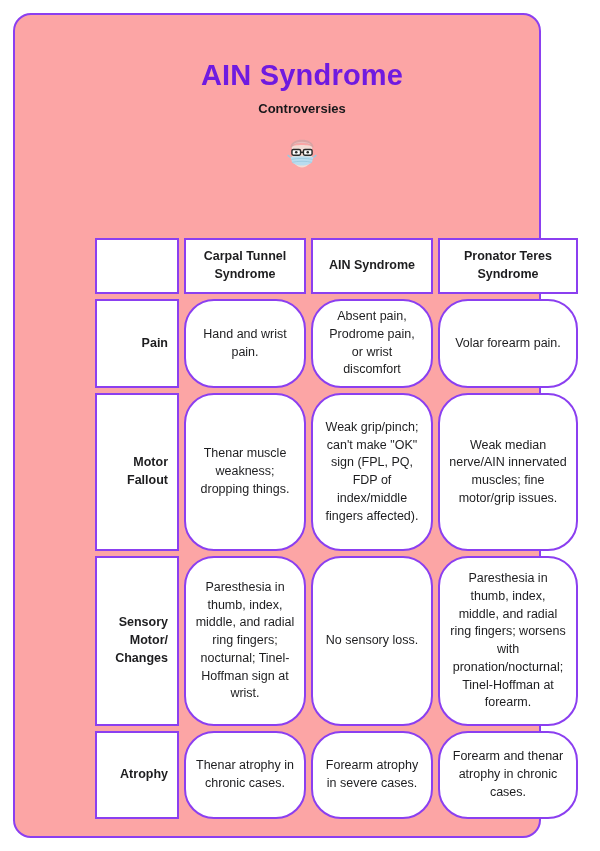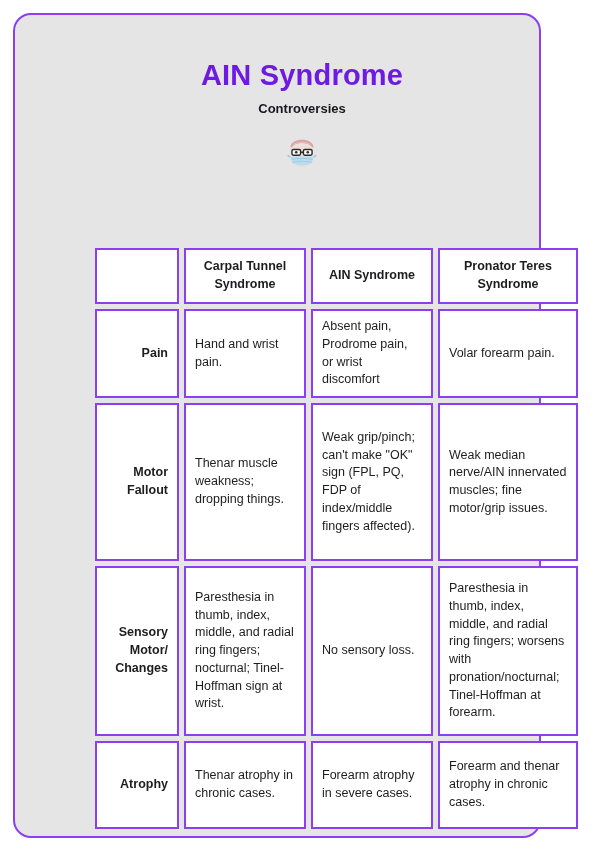--- a/index.html
+++ b/index.html
@@ -16,21 +16,21 @@
 
   #page-frame {
     position: absolute;
     left: 13px;
     top: 13px;
     width: 528px;
     height: 825px;
     box-sizing: border-box;
     border: 2px solid #8b3ff0;
     border-radius: 18px;
-    background: #e5e5e5;
+    background: #fca5a5;
   }
 
   .header-block {
     position: absolute;
     left: 0;
     top: 0;
     width: 574px;
     text-align: center;
   }
 
@@ -58,21 +58,21 @@
     display: inline-block;
     width: 46px;
     height: 46px;
     position: relative;
   }
 
   
   #comparison-table {
     position: absolute;
     left: 75px;
-    top: 228px;
+    top: 218px;
     width: 424px;
     border-collapse: separate;
     border-spacing: 5px;
     table-layout: fixed;
   }
 
   #comparison-table td {
     border: 2px solid #8b3ff0;
     background: #ffffff;
     vertical-align: middle;
@@ -98,21 +98,21 @@
     line-height: 1.35;
   }
 
   .row-head {
     font-weight: bold;
     text-align: right;
     font-size: 12.5px;
     line-height: 1.35;
   }
 
-  .cell-text { text-align: left; }
+  .cell-text { text-align: center; border-radius: 30px; }
 
   
   tr.r-head td { height: 38px; }
   tr.r-pain td { height: 70px; }
   tr.r-motor td { height: 140px; }
   tr.r-sensory td { height: 152px; }
   tr.r-atrophy td { height: 70px; }
 </style>
 </head>
 <body>

